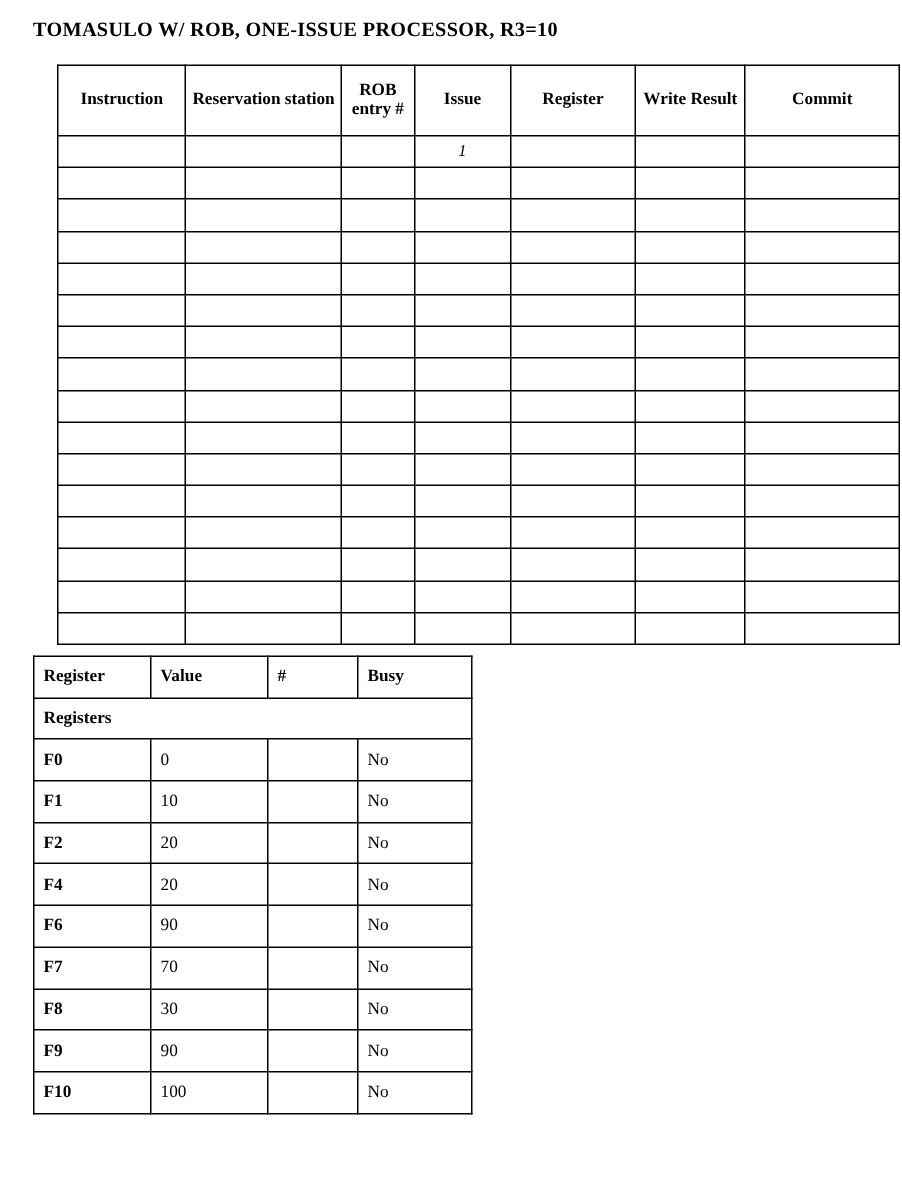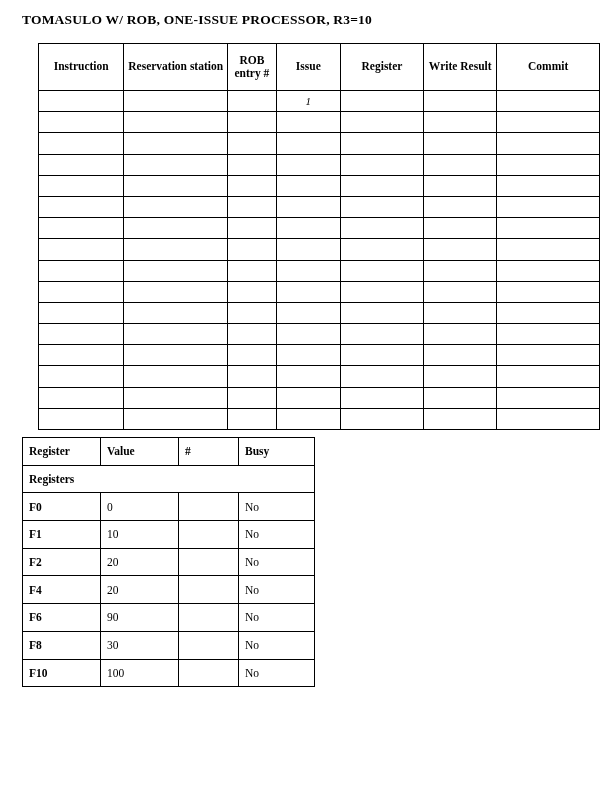--- a/index.html
+++ b/index.html
@@ -317,26 +317,38 @@
         <td class="plain"></td>
         <td class="plain">No</td>
       </tr>
       <tr>
         <td class="regname">F6</td>
         <td class="plain">90</td>
         <td class="plain"></td>
         <td class="plain">No</td>
       </tr>
       <tr>
+        <td class="regname">F7</td>
+        <td class="plain">70</td>
+        <td class="plain"></td>
+        <td class="plain">No</td>
+      </tr>
+      <tr>
         <td class="regname">F8</td>
         <td class="plain">30</td>
         <td class="plain"></td>
         <td class="plain">No</td>
       </tr>
       <tr>
+        <td class="regname">F9</td>
+        <td class="plain">90</td>
+        <td class="plain"></td>
+        <td class="plain">No</td>
+      </tr>
+      <tr>
         <td class="regname">F10</td>
         <td class="plain">100</td>
         <td class="plain"></td>
         <td class="plain">No</td>
       </tr>
     </tbody>
   </table>
 
 </div>
 

